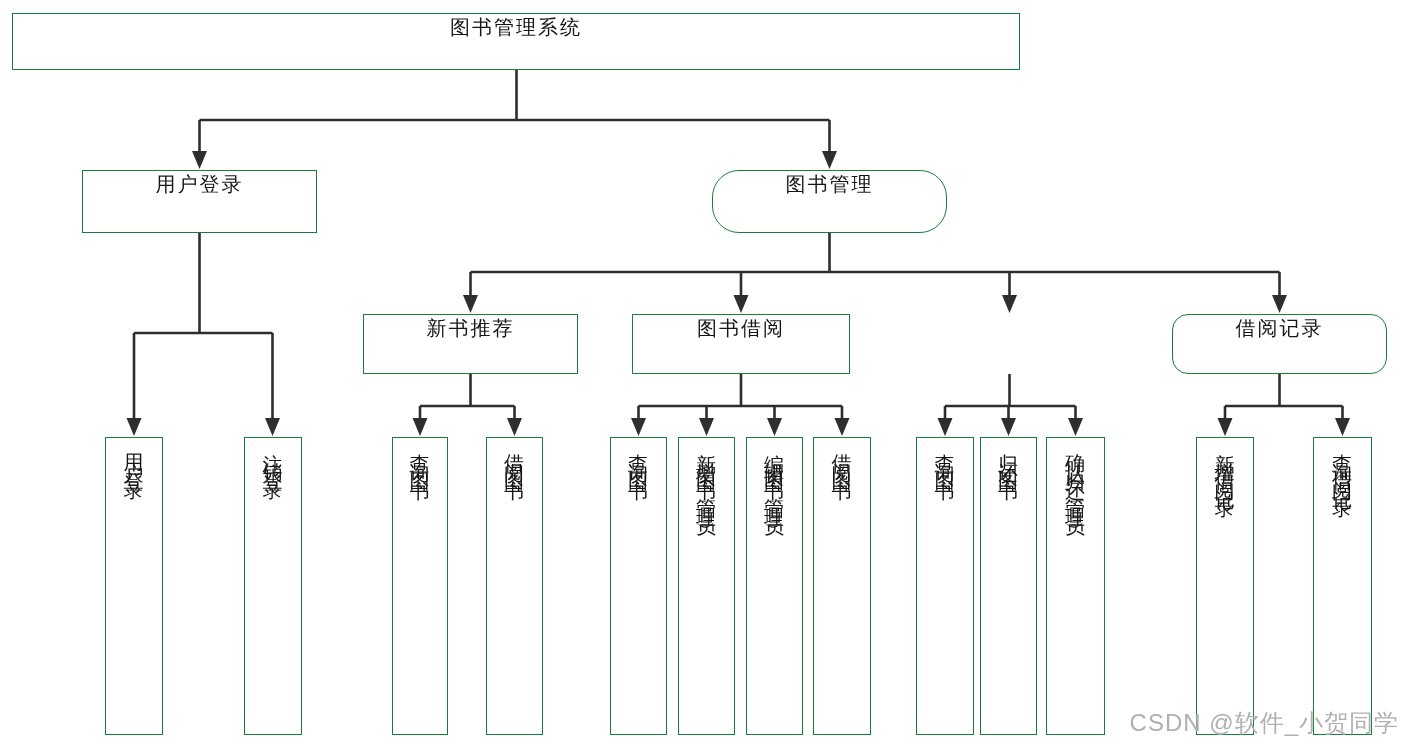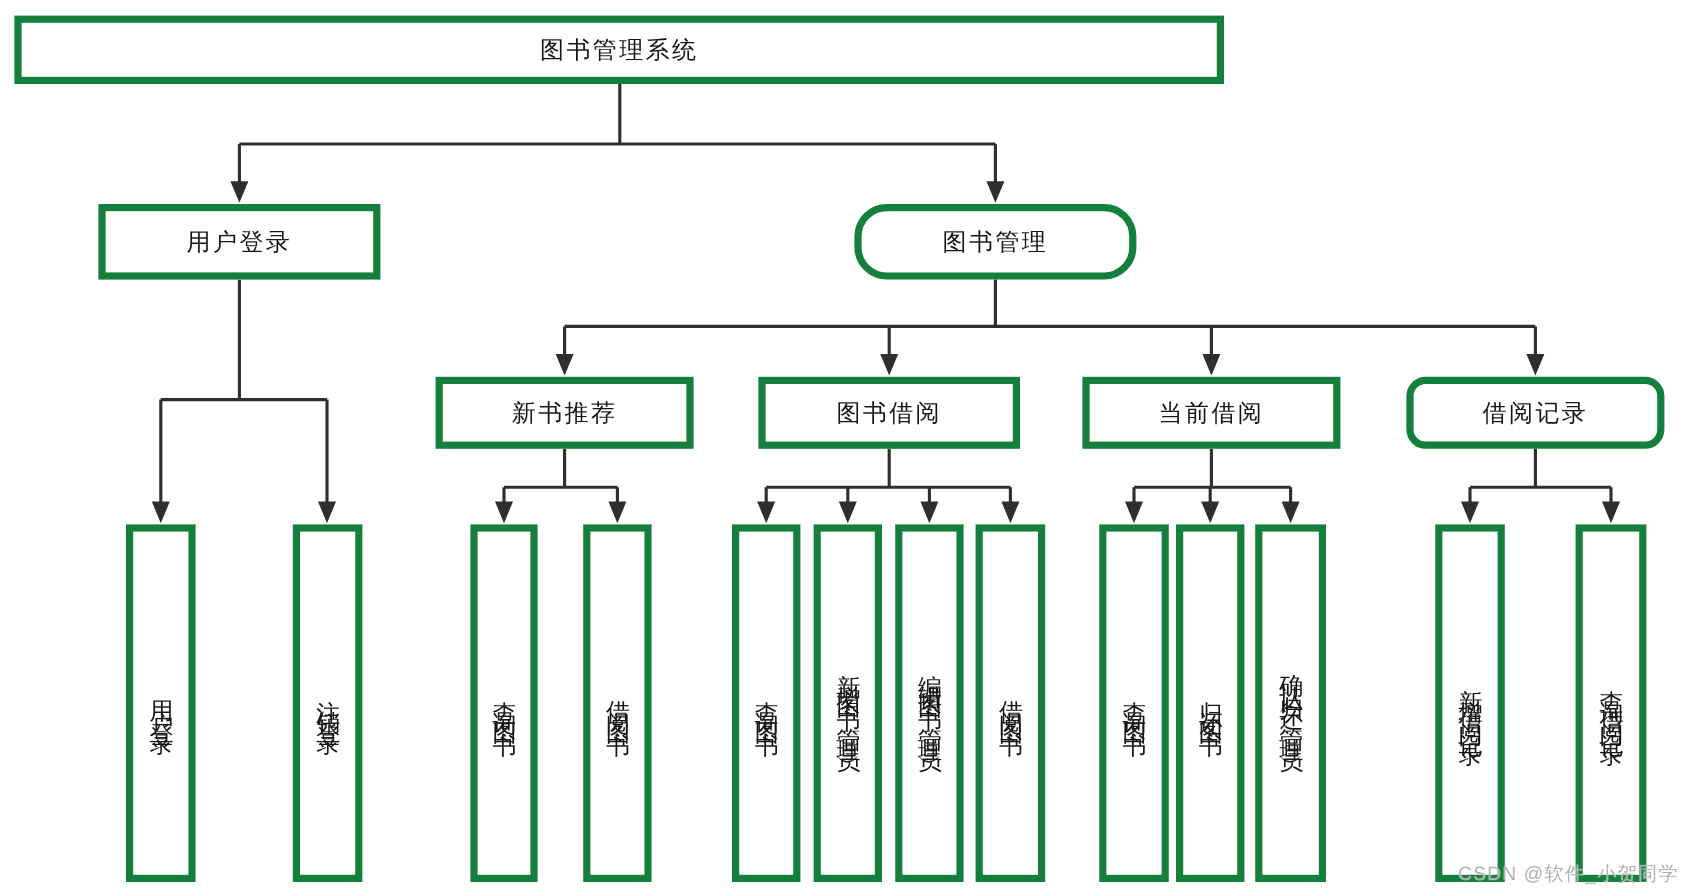--- a/index.html
+++ b/index.html
@@ -8,22 +8,22 @@
     width:1405px;height:747px;
     background:#ffffff;
     font-family:"Liberation Sans","DejaVu Sans",sans-serif;
     overflow:hidden;
   }
   .wires{position:absolute;left:0;top:0;width:1405px;height:747px;}
   .node{
     position:absolute;
     box-sizing:border-box;
     background:#ffffff;
-    border:6px solid #15803d;
-    display:flex;align-items:center;justify-content:center;
+    border:1px solid #15803d;
+    display:flex;align-items:flex-start;justify-content:center;
     color:#161616;
   }
   .node .lbl{
     font-size:20px;
     letter-spacing:2px;
     white-space:nowrap;
   }
   .root{left:12px;top:13px;width:1008px;height:57px;}
   .lv2{top:170px;width:235px;height:63px;}
   .lv3{top:314px;width:215px;height:60px;}
@@ -33,21 +33,21 @@
     text-orientation:mixed;
     font-size:20px;
     letter-spacing:9px;
     line-height:1.2;
     color:#161616;
     white-space:nowrap;
   }
   .watermark{
     position:absolute;
     right:6px;bottom:8px;
-    font-size:16px;
+    font-size:24px;
     color:#b0b0b0;
     text-shadow:0 0 1px rgba(255,255,255,.8);
     letter-spacing:1px;
     text-align:right;
   }
 </style>
 </head>
 <body>
 
 <div class="stage">
@@ -87,23 +87,20 @@
   <div class="node lv2" style="left:712px;border-radius:27px;">
     <span class="lbl">图书管理</span>
   </div>
 
   <div class="node lv3" style="left:363px;">
     <span class="lbl">新书推荐</span>
   </div>
   <div class="node lv3" style="left:632px;width:218px;">
     <span class="lbl">图书借阅</span>
   </div>
-  <div class="node lv3" style="left:902px;">
-    <span class="lbl">当前借阅</span>
-  </div>
   <div class="node lv3" style="left:1172px;border-radius:16px;">
     <span class="lbl">借阅记录</span>
   </div>
 
   <div class="node leaf" style="left:105px;width:58px;">
     <span class="vlbl">用户登录</span>
   </div>
   <div class="node leaf" style="left:244px;width:58px;">
     <span class="vlbl">注销登录</span>
   </div>

